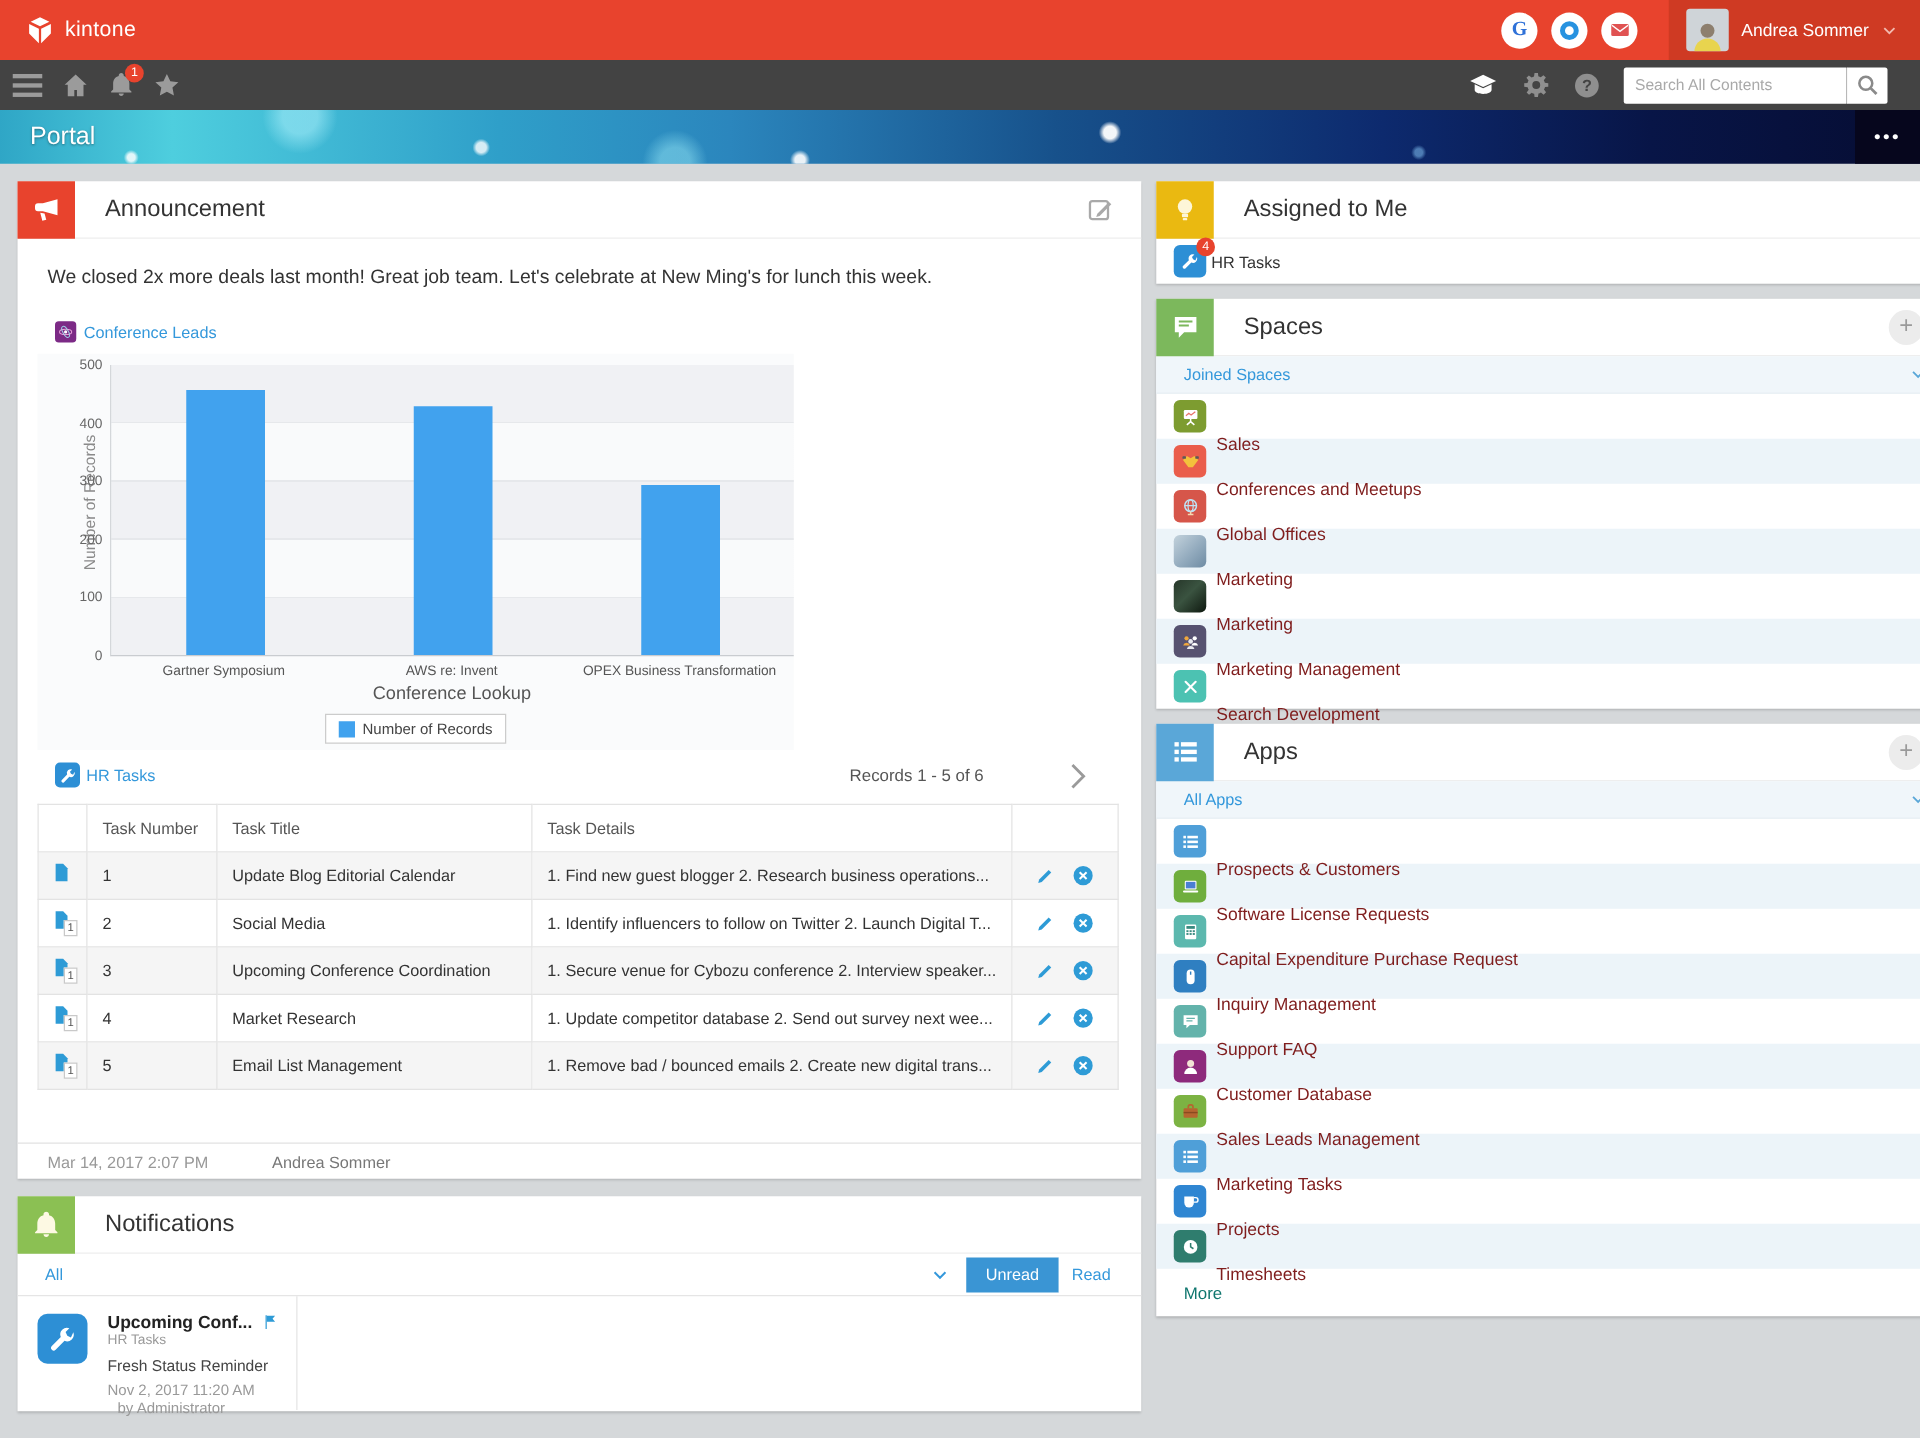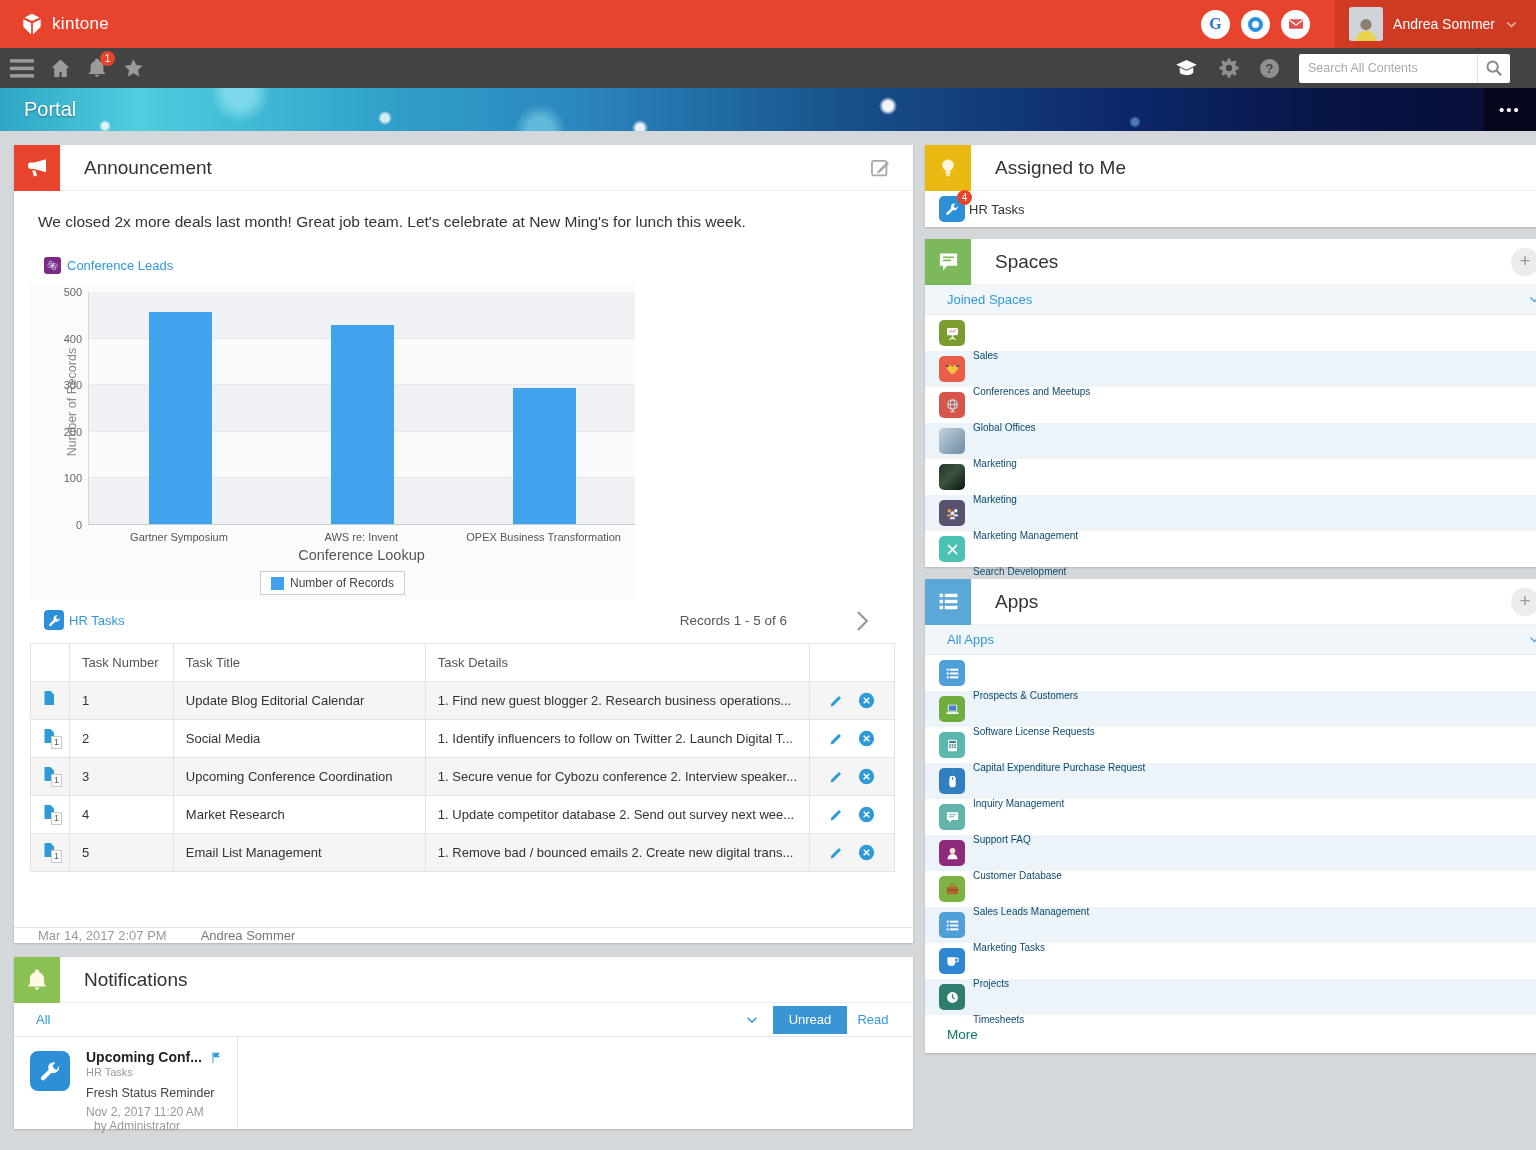--- a/index.html
+++ b/index.html
@@ -105,21 +105,21 @@
   th.c-title, td.c-title { width:285px; }
   th.c-det, td.c-det { width:337px; white-space:nowrap; overflow:hidden; }
   td.c-act { width:88px; }
   .doc-wrap { position:relative; display:inline-block; width:18px; height:18px; }
   .doc-ic { color:#2e9bd6; }
   .doc-badge { position:absolute; right:-3px; bottom:-3px; width:11px; height:13px; background:#fff; border:1px solid #c9c9c9; font-size:9px; color:#555; line-height:11px; text-align:center; }
   .act-cell { display:flex; align-items:center; gap:14px; justify-content:center; }
   .act-pencil { color:#2e9bd6; cursor:pointer; }
   .act-x { cursor:pointer; }
 
-  .ann-foot { position:absolute; left:0; bottom:0; width:100%; height:16px; border-top:1px solid #e2e2e2; display:flex; align-items:center; font-size:13px; color:#999; padding-left:24px; gap:34px; }
+  .ann-foot { position:absolute; left:0; bottom:0; width:100%; height:29px; border-top:1px solid #e2e2e2; display:flex; align-items:center; font-size:13px; color:#999; padding-left:24px; gap:51px; }
   .ann-author { color:#777; }
 
   
   .notif { margin-top:14px; height:172px; }
   .notif-filter { height:34px; border-bottom:1px solid #e5e5e5; display:flex; align-items:center; }
   .notif-all { color:#3498db; font-size:13px; margin-left:22px; cursor:pointer; }
   .notif-caret { margin-left:auto; color:#3498db; margin-right:14px; cursor:pointer; }
   .btn-unread { width:74px; height:28px; background:#3a95d4; color:#fff; border:none; font-size:13px; cursor:pointer; font-family:"Liberation Sans", sans-serif; }
   .btn-read { width:52px; height:28px; background:#fff; color:#3498db; border:none; font-size:13px; margin-right:14px; cursor:pointer; font-family:"Liberation Sans", sans-serif; }
   .notif-card { position:relative; height:91px; width:224px; border-right:1px solid #e5e5e5; padding:12px 10px 0 16px; cursor:pointer; }
@@ -142,21 +142,21 @@
   .spaces { margin-top:12px; }
   .apps { margin-top:12px; }
   .filter-row { height:30px; background:#f0f6fa; display:flex; align-items:center; border-bottom:1px solid #e7eef3; }
   .filter-link { color:#3498db; font-size:13px; margin-left:22px; cursor:pointer; }
   .filter-caret { margin-left:auto; margin-right:16px; color:#5aa7d8; cursor:pointer; }
   .lrow { height:36px; display:flex; align-items:center; padding-left:14px; cursor:pointer; }
   .lrow.alt { background:#ecf4f9; }
   .lrow-ic { width:26px; height:26px; border-radius:5px; flex:0 0 26px; display:flex; align-items:center; justify-content:center; color:#fff; }
   .lrow-ic.photo1 { background:linear-gradient(135deg,#c3d2dc 0%,#93abbe 55%,#6e8ba3 100%); }
   .lrow-ic.photo2 { background:linear-gradient(135deg,#27372a 0%,#3a5340 45%,#0e180f 100%); }
-  .lrow-label { font-size:10px; color:#0c4a6e; margin-left:8px;margin-top:44px; }
+  .lrow-label { font-size:14px; color:#7f1d1d; margin-left:8px;margin-top:44px; }
   .more-row { height:38px; display:flex; align-items:center; }
   .more-link { color:#0f766e; font-size:13.5px; margin-left:22px; cursor:pointer; }
 </style>
 </head>
 <body>
 
 <div class="hdr">
   <div class="brand">
     <span class="brand-logo">
       <svg viewBox="0 0 16 16" width="24" height="24" fill="currentColor">

